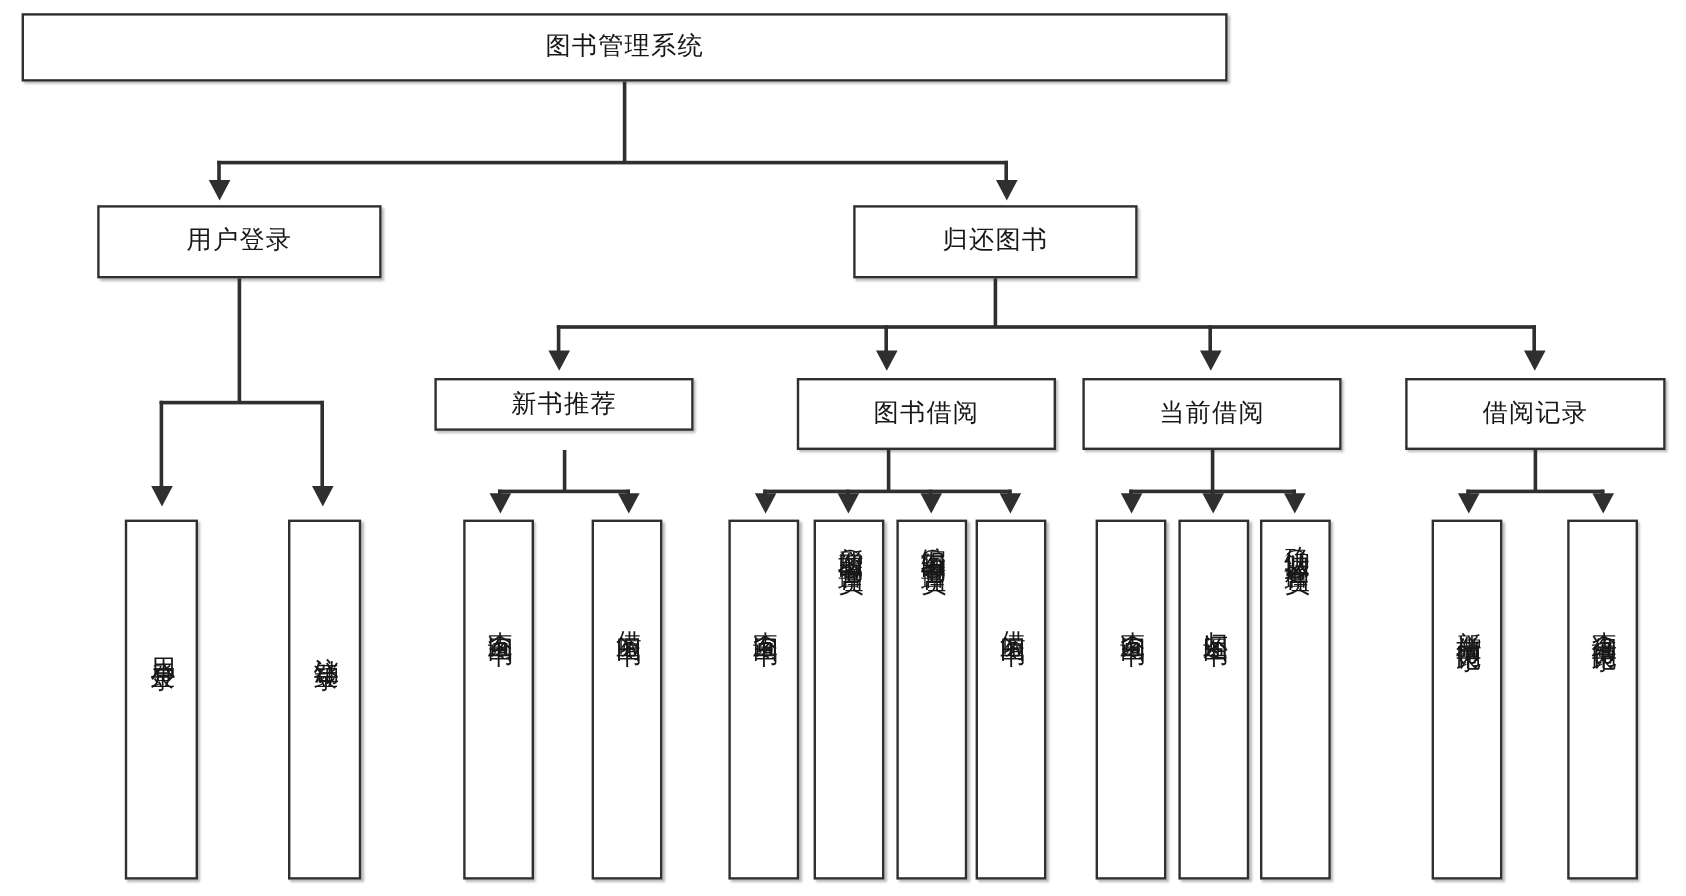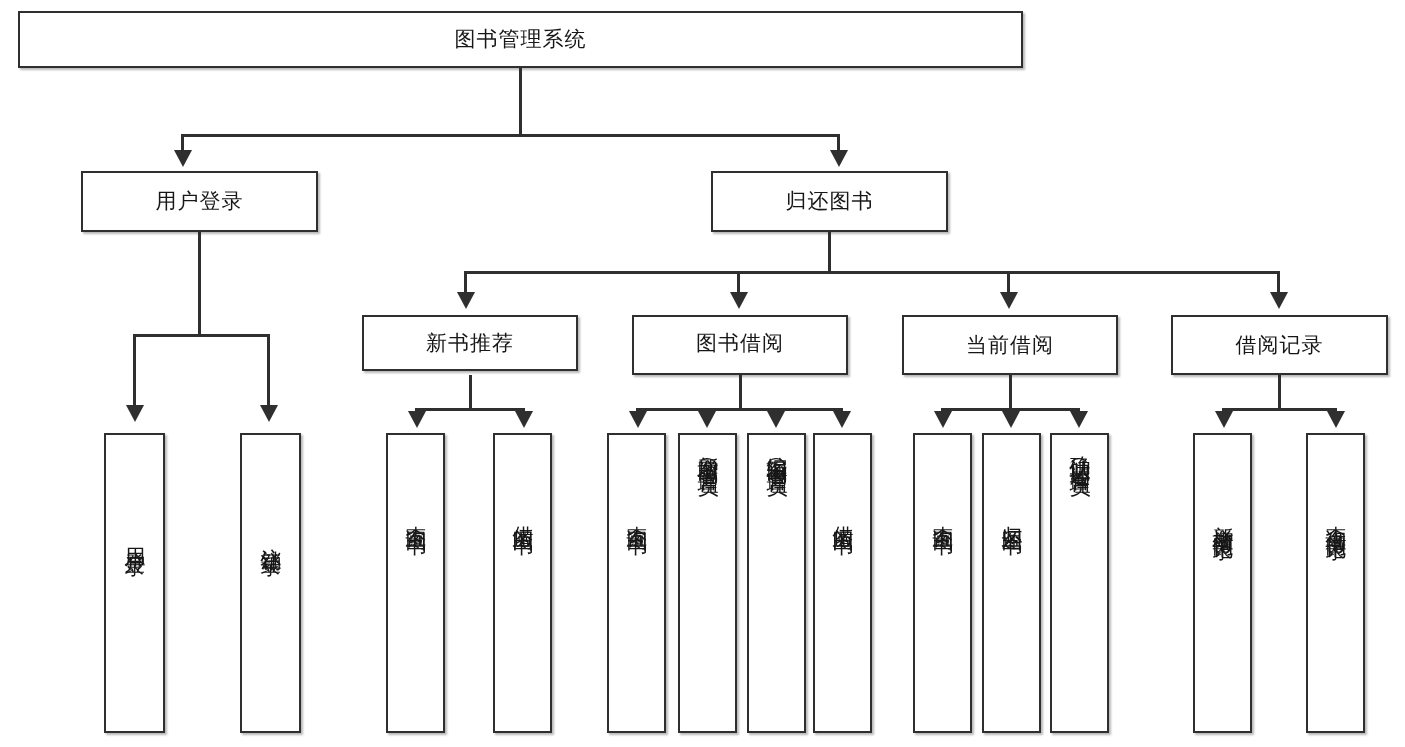--- a/index.html
+++ b/index.html
@@ -118,24 +118,24 @@
   <div class="hline" style="left:464px; top:271px; width:816px; height:3px;"></div>
   <div class="vline" style="left:464px; top:271px; width:3px; height:22px;"></div>
   <div class="arrow" style="left:457px; top:292px;"></div>
   <div class="vline" style="left:737px; top:271px; width:3px; height:22px;"></div>
   <div class="arrow" style="left:730px; top:292px;"></div>
   <div class="vline" style="left:1007px; top:271px; width:3px; height:22px;"></div>
   <div class="arrow" style="left:1000px; top:292px;"></div>
   <div class="vline" style="left:1277px; top:271px; width:3px; height:22px;"></div>
   <div class="arrow" style="left:1270px; top:292px;"></div>
 
-  <div class="node" style="left:362px; top:315px; width:216px; height:56px;">
+  <div class="node" style="left:362px; top:315px; width:216px; height:44px;">
     <span class="label">新书推荐</span>
   </div>
-  <div class="node" style="left:632px; top:315px; width:216px; height:60px;font-family:Liberation Mono, monospace;">
+  <div class="node" style="left:664px; top:315px; width:216px; height:60px;">
     <span class="label">图书借阅</span>
   </div>
   <div class="node" style="left:1171px; top:315px; width:217px; height:60px;">
     <span class="label">借阅记录</span>
   </div>
   <div class="node" style="left:902px; top:315px; width:216px; height:60px;">
     <span class="label">当前借阅</span>
   </div>
 
   <div class="vline" style="left:469px; top:375px; width:3px; height:35px;"></div>

